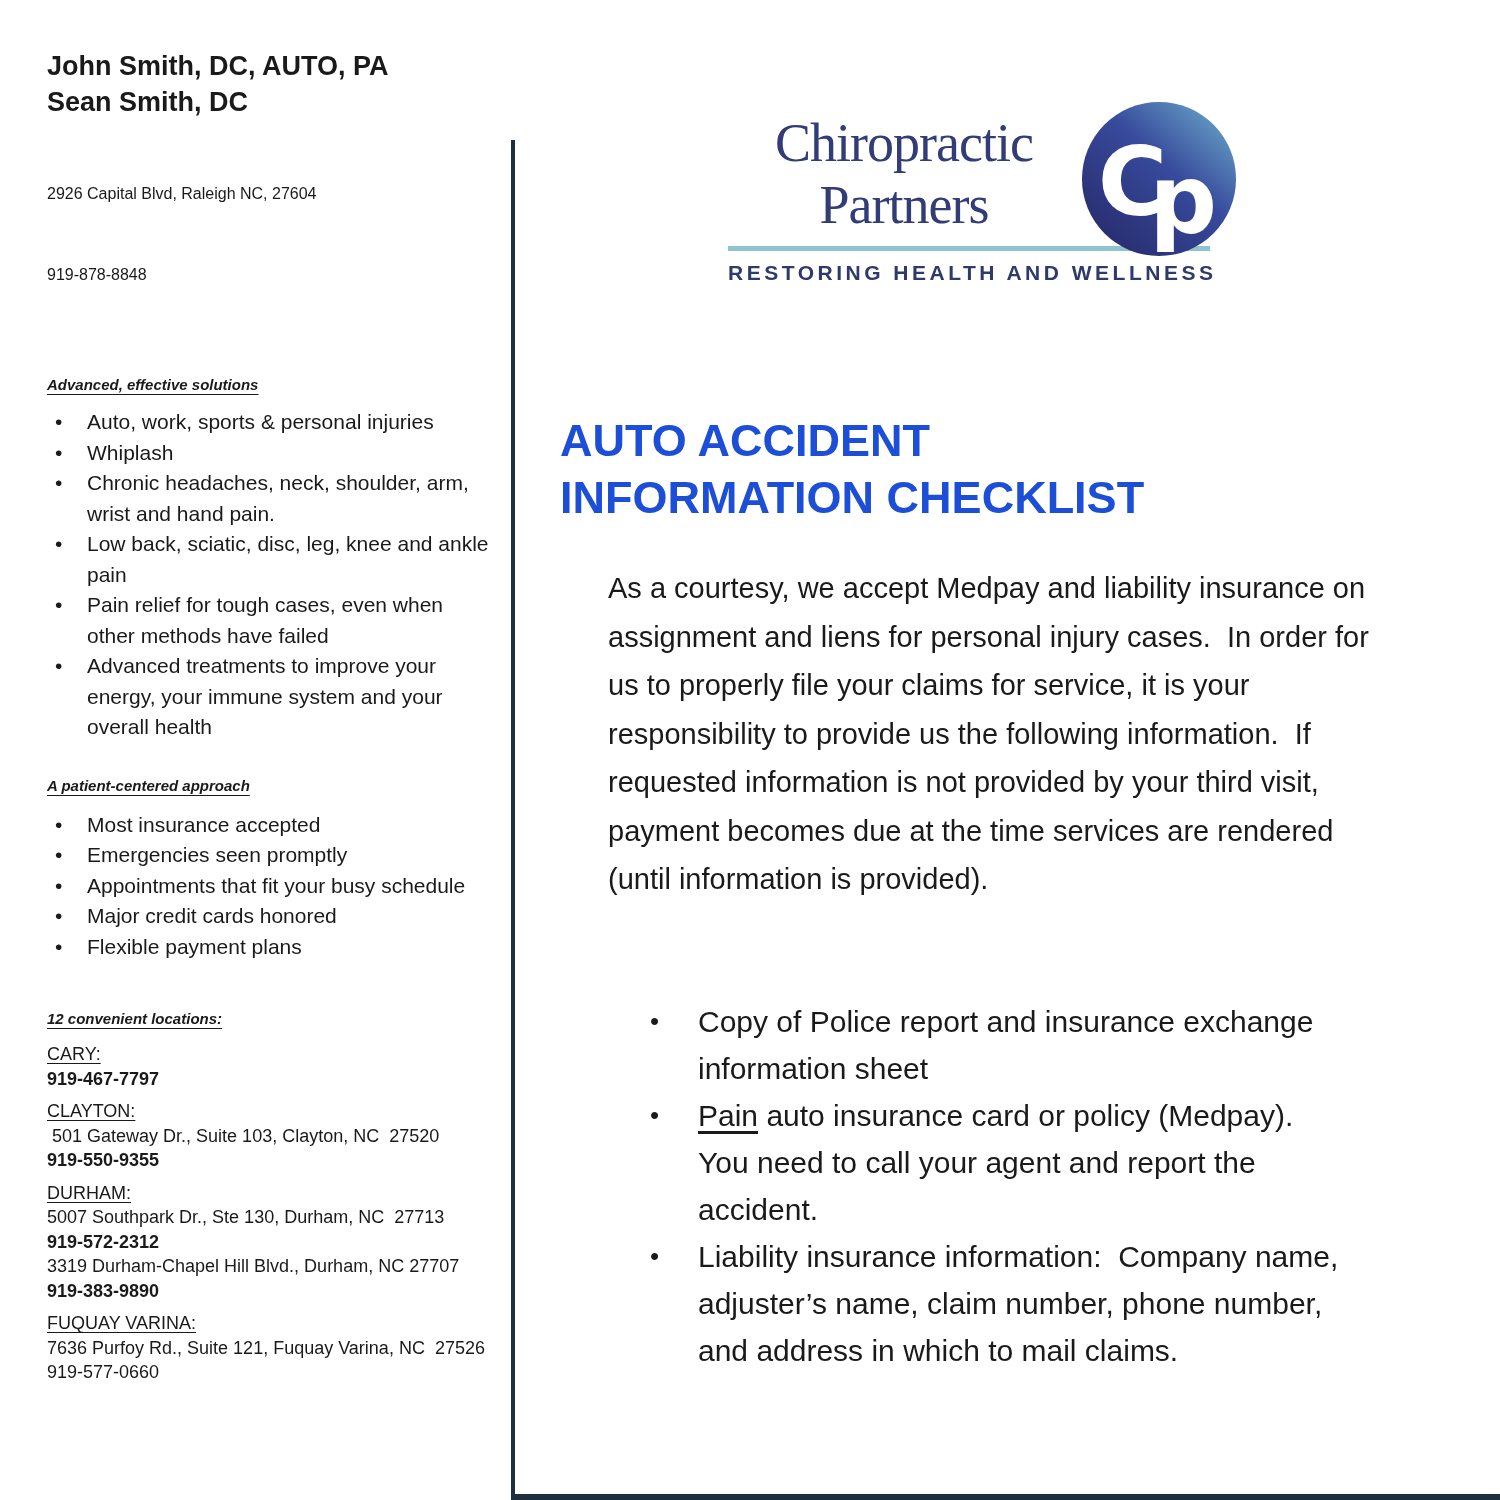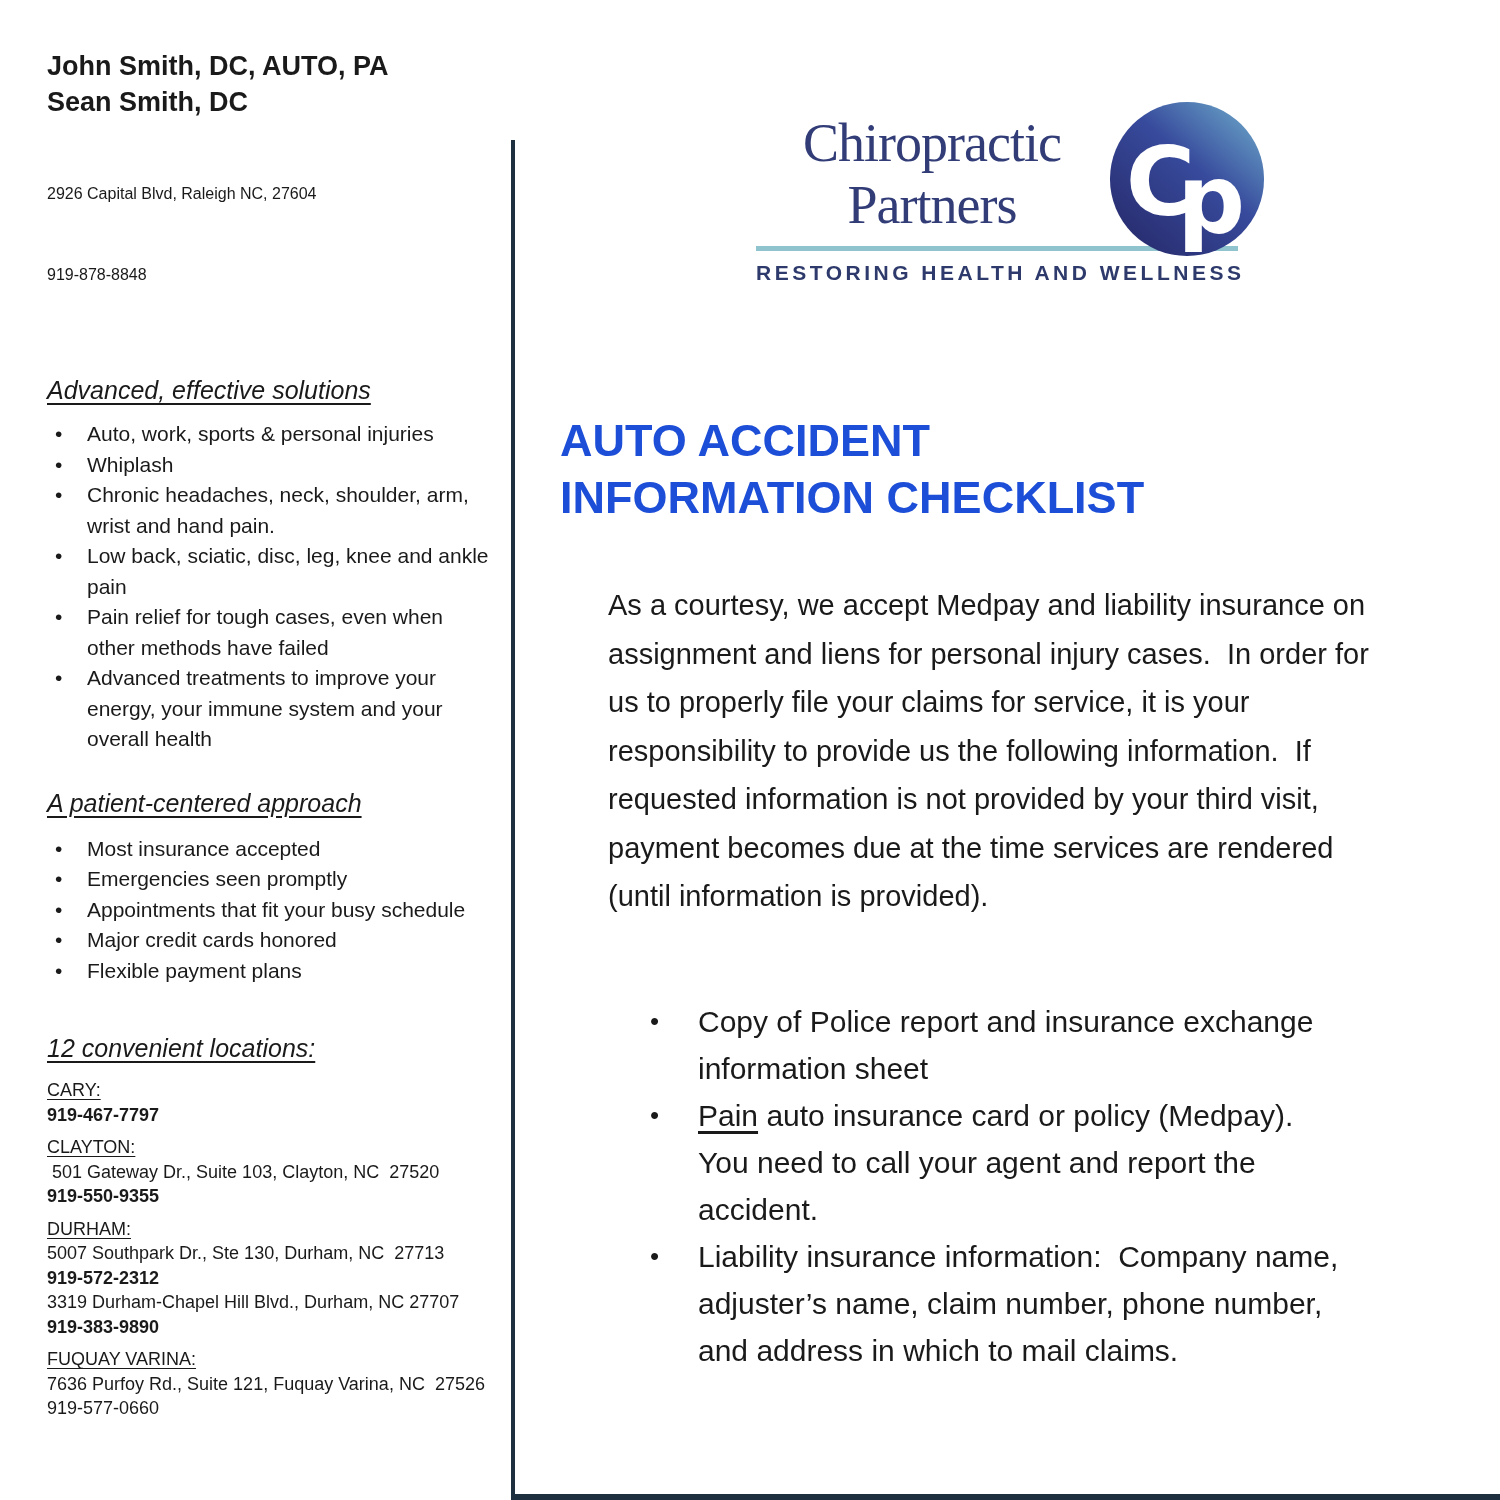--- a/index.html
+++ b/index.html
@@ -6,58 +6,58 @@
   body{
     width:1500px;height:1500px;position:relative;overflow:hidden;
     background:#ffffff;color:#1a1a1a;
     font-family:"Liberation Sans", sans-serif;
   }
   
   .left-col{position:absolute;left:47px;top:48px;width:448px;}
   .doc-name{font-size:27px;font-weight:bold;line-height:36px;}
   .addr-block{margin-top:6px;font-size:16px;line-height:27px;white-space:pre-wrap;}
   .sec-heading{
-    margin-top:34px;font-size:25px;font-weight:normal;font-style:italic;
+    margin-top:34px;font-size:15px;font-weight:bold;font-style:italic;
     text-decoration:underline;text-underline-offset:4px;
   }
   .blist{margin-top:14px;}
   .bitem{display:flex;font-size:21px;line-height:30.5px;}
   .bitem .mark{width:18px;flex:0 0 18px;margin-left:8px;margin-right:14px;}
   .blist2{margin-top:16px;}
   .sec-heading.approach{}
   .sec-heading.locations{margin-top:48px;}
   .loc-entry{margin-top:8px;font-size:18px;line-height:24.5px;}
   .loc-entry.first{margin-top:15px;}
   .loc-city{font-weight:normal;text-decoration:underline;text-underline-offset:3px;}
   .loc-addr{white-space:pre-wrap;}
   .loc-phone-bold{font-weight:bold;}
   
   .v-divider{position:absolute;left:511px;top:140px;bottom:0;width:4px;background:#1e3040;}
   .bottom-rule{position:absolute;left:511px;right:0;bottom:0;height:6px;background:#1e3040;}
   
-  .logo{position:absolute;left:728px;top:100px;width:510px;margin-left:28px;}
+  .logo{position:absolute;left:728px;top:100px;width:510px;}
   .logo-row{display:flex;align-items:flex-start;}
   .brand-text{
     font-family:"Liberation Serif", serif;color:#323d78;
     font-size:54px;line-height:62px;font-weight:500;letter-spacing:-1px;
     text-align:center;flex:1 1 auto;padding-top:12px;
   }
   .logo-circle{flex:0 0 158px;width:158px;height:158px;}
   .teal-rule{height:5px;background:#8fc3cd;width:482px;margin-top:-12px;}
   .tagline{
     margin-top:10px;color:#2e3a6b;font-size:21px;font-weight:bold;
     letter-spacing:3.5px;white-space:nowrap;
   }
   
   .main-title{
     position:absolute;left:560px;top:412px;width:850px;text-align:left;
     font-size:45px;font-weight:bold;line-height:57px;color:#1d4ed8;
   }
   .intro{
-    position:absolute;left:608px;top:581px;width:778px;
+    position:absolute;left:608px;top:564px;width:778px;
     font-size:29px;line-height:48.5px;white-space:pre-wrap;
   }
   .checklist{position:absolute;left:650px;top:998px;width:725px;}
   .chk-item{display:flex;font-size:30px;line-height:47px;}
   .chk-item .dot{flex:0 0 22px;width:22px;margin-right:26px;font-size:26px;}
   .chk-text{white-space:pre-wrap;width:650px;}
   .u{text-decoration:underline;text-underline-offset:5px;}
 </style>
 </head>
 <body>

